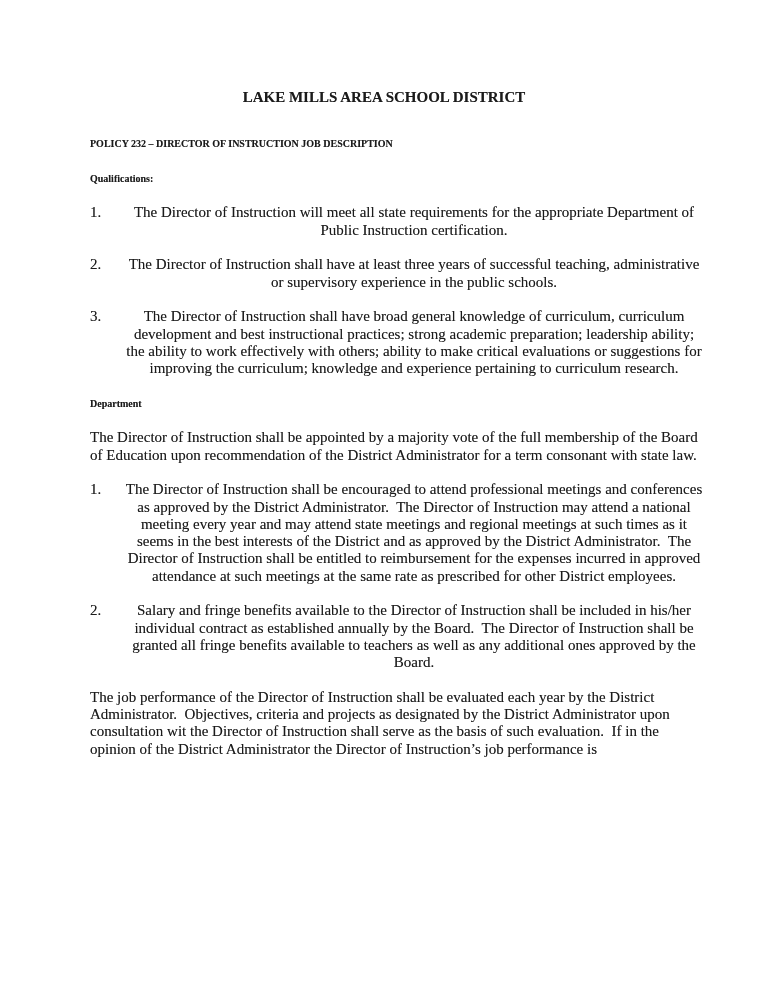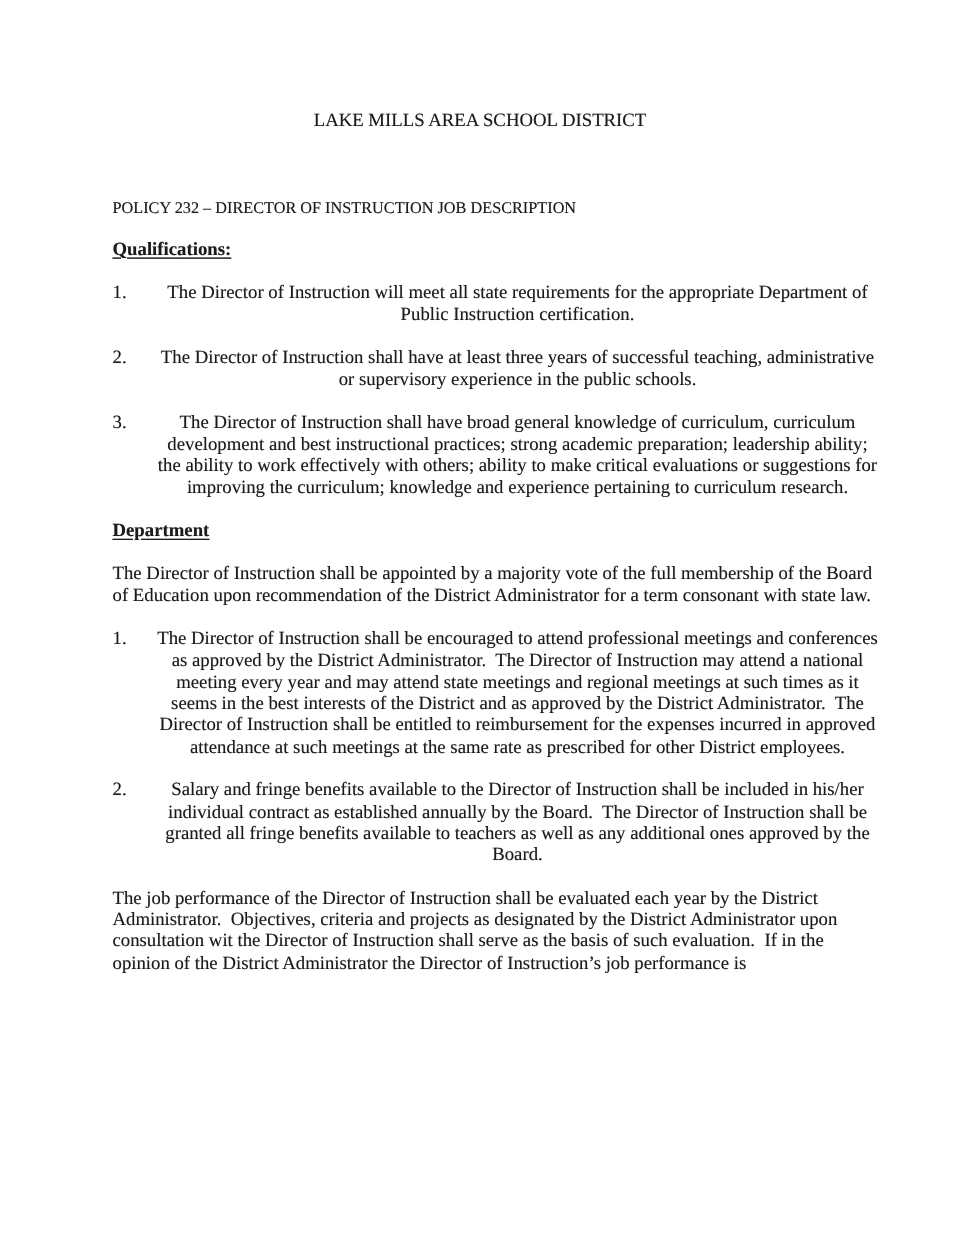--- a/index.html
+++ b/index.html
@@ -16,33 +16,32 @@
     padding: 89px 63px 0 90px;
     font-family: "Liberation Serif", "DejaVu Serif", serif;
     font-size: 15px;
     line-height: 17.3px;
     color: #1b1b1b;
     text-shadow: 0 0 0.6px rgba(20,20,20,0.45);
     overflow: hidden;
   }
   .doc-title {
     font-size: 15px;
-    font-weight: normal;
+    font-weight: bold;
     text-align: center;
-    margin: 0 -63px 51px -90px; 
+    margin: 0 -63px 29px -90px; 
   }
   .policy-heading {
-    font-size: 13px;
-    font-weight: normal;
+    font-size: 10px;
+    font-weight: bold;
     margin: 0 0 17.3px 0;
   }
   .section-heading {
-    font-size: 15px;
+    font-size: 10px;
     font-weight: bold;
-    text-decoration: underline;
     text-underline-offset: 2px;
     margin: 0 0 17.3px 0;
   }
   .para {
     margin: 0 0 17.3px 0;
     white-space: pre-wrap;
   }
   .list-item {
     display: flex;
     margin: 0 0 17.3px 0;

